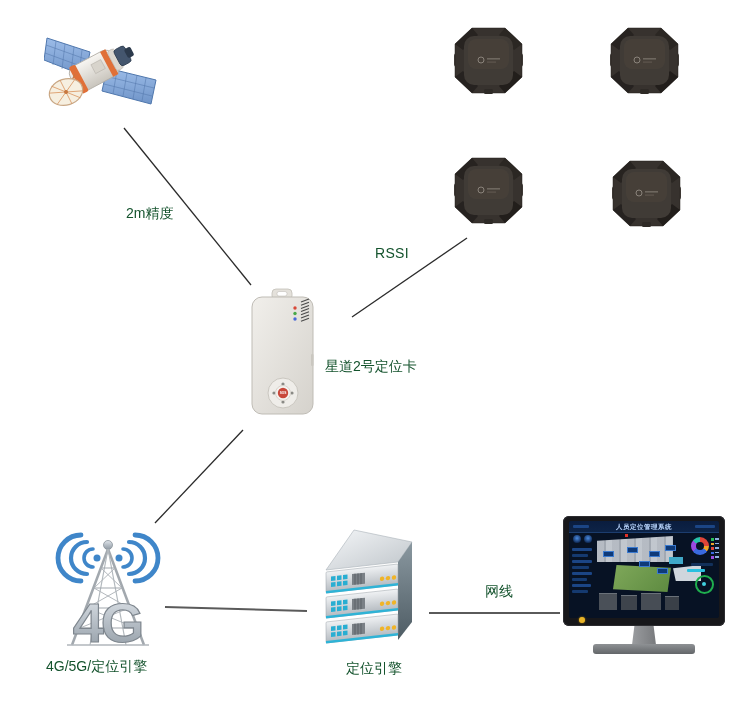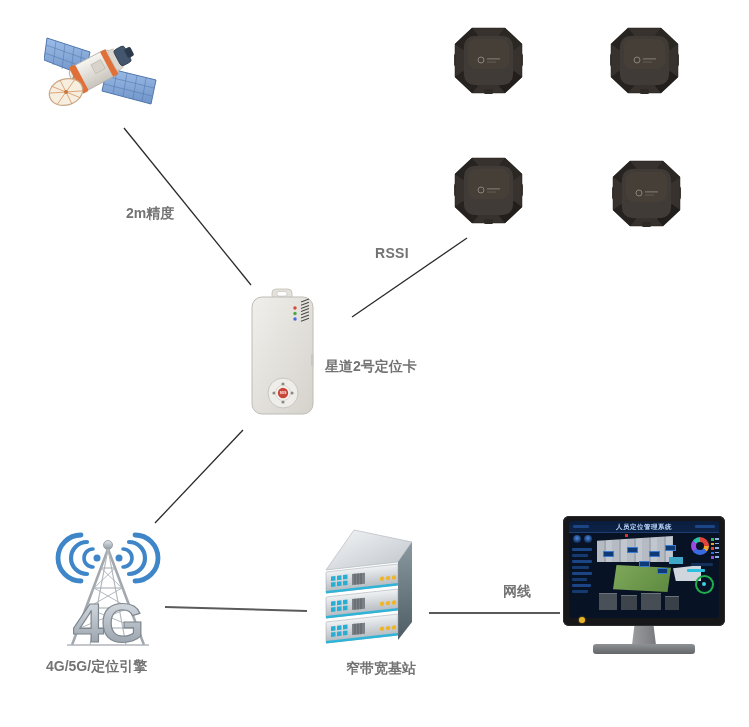--- a/index.html
+++ b/index.html
@@ -1,20 +1,20 @@
 <!DOCTYPE html>
 <html><head>
 <meta charset="utf-8">
 <style>
   html,body{margin:0;padding:0;background:#ffffff;}
   .canvas{position:relative;width:749px;height:727px;background:#ffffff;overflow:hidden;
           font-family:"Liberation Sans","DejaVu Sans",sans-serif;}
   .abs{position:absolute;}
   svg{display:block;}
-  .lbl{position:absolute;font-weight:700;font-size:14px;color:#737373;white-space:nowrap;}
+  .lbl{position:absolute;font-weight:400;font-size:14px;color:#14532d;white-space:nowrap;}
   .lbl-en{font-size:14px;letter-spacing:.3px;}
   
   .monitor{position:absolute;left:563px;top:516px;width:164px;height:142px;}
   .mon-bezel{position:absolute;left:0;top:0;width:162px;height:110px;background:#17171a;
              border-radius:6px;box-shadow:inset 0 0 0 1px #2c2c30;}
   .mon-screen{position:absolute;left:6px;top:5px;width:150px;height:97px;background:#071224;
               overflow:hidden;border-radius:2px;}
   .mon-power{position:absolute;left:16px;top:101px;width:6px;height:6px;border-radius:50%;
              background:#e8b428;box-shadow:0 0 2px #b8860b;}
   .mon-neck{position:absolute;left:69px;top:110px;width:24px;height:19px;
@@ -55,25 +55,25 @@
   <svg class="abs" style="left:0;top:0" width="749" height="727" viewBox="0 0 749 727">
     <line x1="124" y1="128" x2="251" y2="285" stroke="#2b2b2b" stroke-width="1.3"></line>
     <line x1="352" y1="317" x2="467" y2="238" stroke="#2b2b2b" stroke-width="1.3"></line>
     <line x1="243" y1="430" x2="155" y2="523" stroke="#2b2b2b" stroke-width="1.3"></line>
     <line x1="165" y1="607" x2="307" y2="611" stroke="#5a5a5a" stroke-width="2"></line>
     <line x1="429" y1="613" x2="560" y2="613" stroke="#5a5a5a" stroke-width="2"></line>
   </svg>
 
   <div class="lbl" style="left:126px;top:205px">2m精度</div>
   <div class="lbl lbl-en" style="left:375px;top:245px">RSSI</div>
-  <div class="lbl" style="left:503px;top:583px">网线</div>
+  <div class="lbl" style="left:485px;top:583px">网线</div>
 
   <div class="lbl" style="left:325px;top:358px">星道2号定位卡</div>
   <div class="lbl" style="left:46px;top:658px">4G/5G/定位引擎</div>
-  <div class="lbl" style="left:346px;top:660px">窄带宽基站</div>
+  <div class="lbl" style="left:346px;top:660px">定位引擎</div>
 
   <div class="abs" style="left:44px;top:28px">
     <svg width="116" height="92" viewBox="0 0 116 92">
       <defs>
         <linearGradient id="bodyGrad" x1="0" y1="0" x2="0" y2="1">
           <stop offset="0" stop-color="#f8f6f2"></stop>
             <stop offset="1" stop-color="#c9c5bd"></stop>
         </linearGradient>
         <linearGradient id="panelGrad" x1="0" y1="0" x2="0" y2="1">
           <stop offset="0" stop-color="#9cbce8"></stop>

